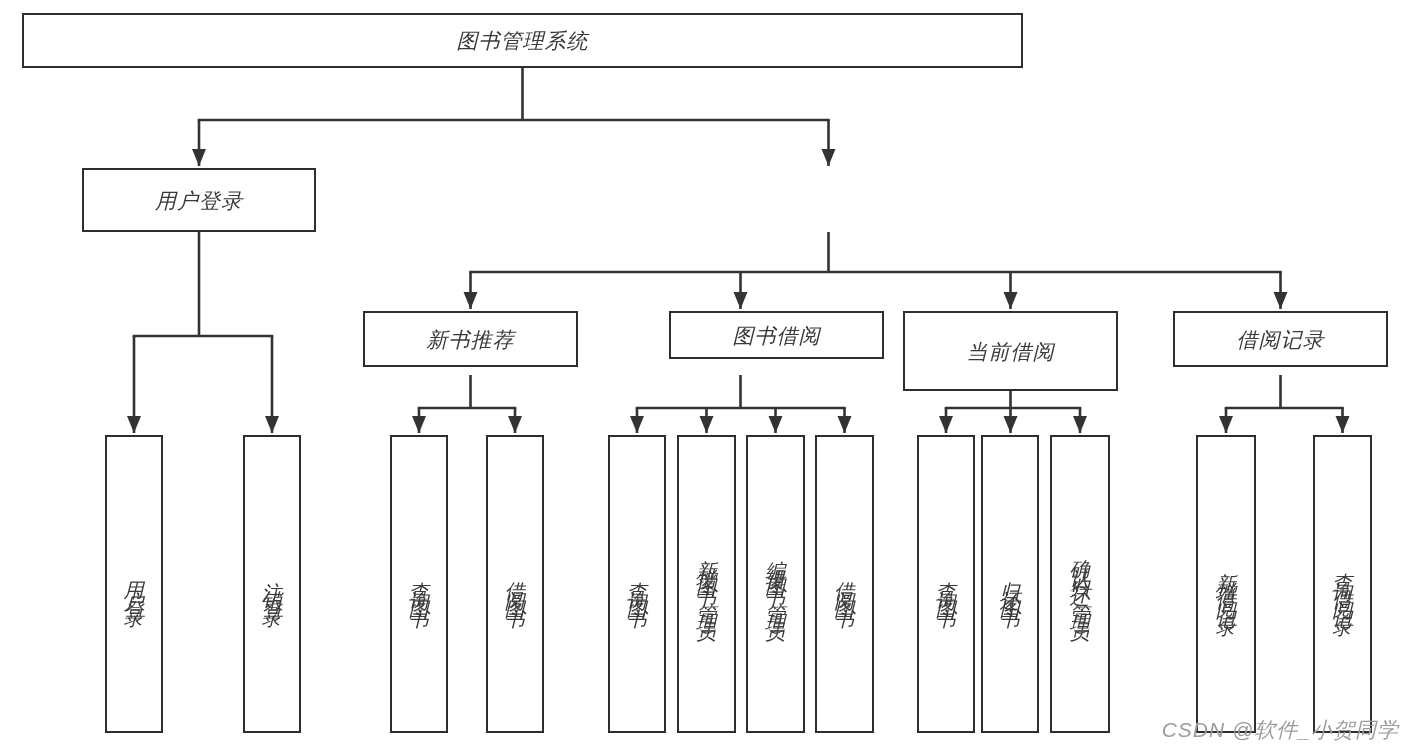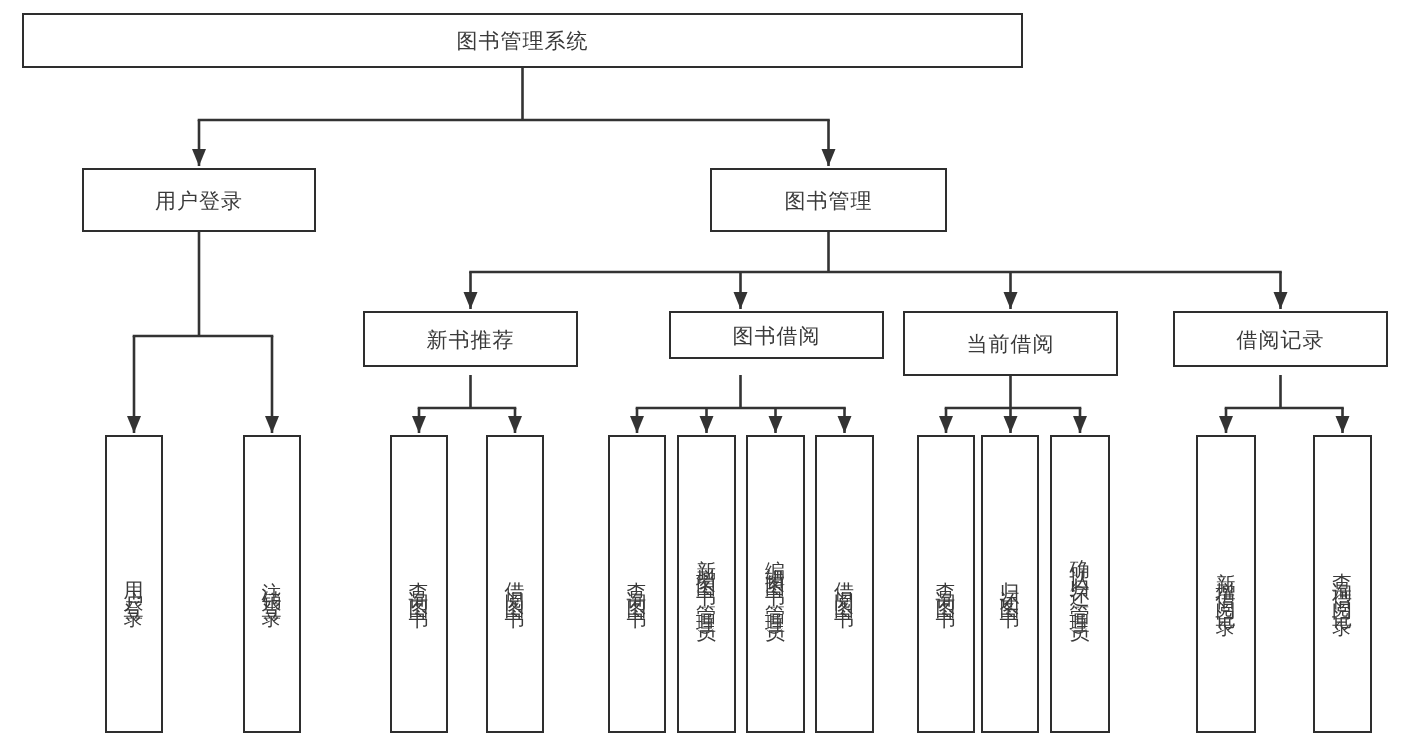--- a/index.html
+++ b/index.html
@@ -9,20 +9,21 @@
     --wm:#9c9c9c;
     --bg:#ffffff;
   }
   html,body{margin:0;padding:0;background:var(--bg);}
   .stage{
     position:relative;
     width:1405px;height:747px;
     background:var(--bg);
     font-family:"Liberation Sans","DejaVu Sans",sans-serif;
     overflow:hidden;
+    font-style:italic;
   }
   svg.connectors{position:absolute;left:0;top:0;z-index:1;}
   svg.connectors line{stroke:var(--line);stroke-width:2.6;}
   svg.connectors .ah{fill:var(--line);stroke:none;}
   .box{
     position:absolute;z-index:2;
     background:var(--bg);
     border:2.6px solid var(--border);
     box-sizing:border-box;
     display:flex;align-items:center;justify-content:center;
@@ -110,31 +111,28 @@
     </g>
   </svg>
 
   <div class="box h" style="left:22px;top:13px;width:1001px;height:55px">
     <span>图书管理系统</span>
   </div>
 
   <div class="box h" style="left:82px;top:168px;width:234px;height:64px">
     <span>用户登录</span>
   </div>
-  <div class="box h" style="left:710px;top:168px;width:237px;height:64px">
-    <span>图书管理</span>
-  </div>
 
   <div class="box h" style="left:363px;top:311px;width:215px;height:56px">
     <span>新书推荐</span>
   </div>
   <div class="box h" style="left:669px;top:311px;width:215px;height:48px">
     <span>图书借阅</span>
   </div>
-  <div class="box h" style="left:903px;top:311px;width:215px;height:65px">
+  <div class="box h" style="left:903px;top:311px;width:215px;height:80px">
     <span>当前借阅</span>
   </div>
   <div class="box h" style="left:1173px;top:311px;width:215px;height:56px">
     <span>借阅记录</span>
   </div>
 
   <div class="box v" style="left:105px;top:435px;width:58px;height:298px">
     <span>用户登录</span>
   </div>
   <div class="box v" style="left:243px;top:435px;width:58px;height:298px">
@@ -171,13 +169,14 @@
     <span>确认归还（管理员）</span>
   </div>
 
   <div class="box v" style="left:1196px;top:435px;width:60px;height:298px">
     <span>新增借阅记录</span>
   </div>
   <div class="box v" style="left:1313px;top:435px;width:59px;height:298px">
     <span>查询借阅记录</span>
   </div>
 
+  <div class="watermark">CSDN @软件_小贺同学</div>
 </div>
 
 </body></html>

